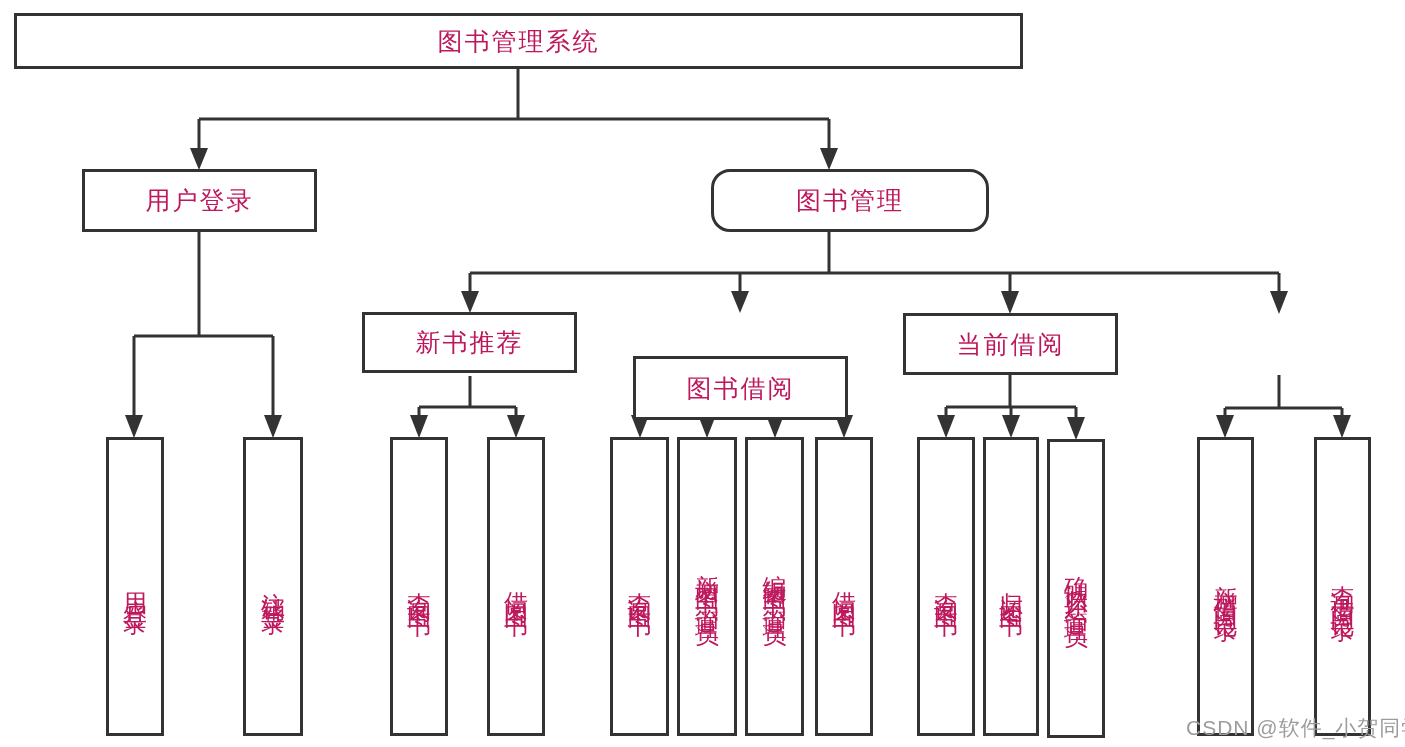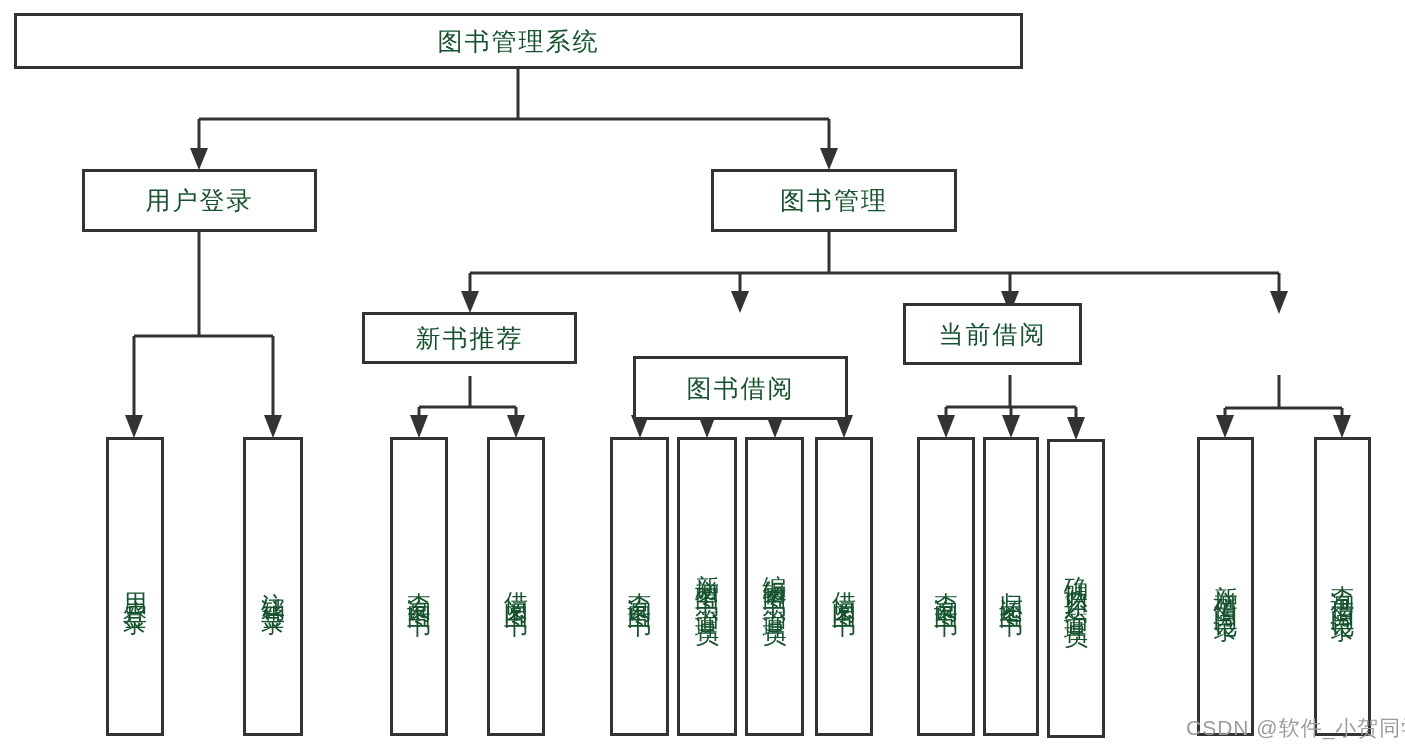--- a/index.html
+++ b/index.html
@@ -19,21 +19,21 @@
     position: absolute;
     left: 0;
     top: 0;
     z-index: 1;
   }
   .node {
     position: absolute;
     box-sizing: border-box;
     background: #ffffff;
     border: 3px solid #333333;
-    color: #14532d;
+    color: #be185d;
     display: flex;
     align-items: center;
     justify-content: center;
     z-index: 2;
   }
   .hnode {
     font-size: 25px;
     letter-spacing: 2px;
     white-space: nowrap;
   }
@@ -122,25 +122,25 @@
       <polygon points="1002,415 1020,415 1011,438"></polygon>
       <polygon points="1067,417 1085,417 1076,440"></polygon>
       <polygon points="1216,415 1234,415 1225,438"></polygon>
       <polygon points="1333,415 1351,415 1342,438"></polygon>
     </g>
   </svg>
 
   <div class="node hnode" style="left:14px; top:13px; width:1009px; height:56px;">图书管理系统</div>
 
   <div class="node hnode" style="left:82px; top:169px; width:235px; height:63px;">用户登录</div>
-  <div class="node hnode" style="left:711px; top:169px; width:246px; height:63px;">图书管理</div>
+  <div class="node hnode" style="left:711px; top:169px; width:278px; height:63px;border-radius:19px;">图书管理</div>
 
-  <div class="node hnode" style="left:362px; top:312px; width:215px; height:52px;">新书推荐</div>
+  <div class="node hnode" style="left:362px; top:312px; width:215px; height:61px;">新书推荐</div>
   <div class="node hnode" style="left:633px; top:312px; width:215px; height:64px;margin-top:44px;">图书借阅</div>
-  <div class="node hnode" style="left:903px; top:303px; width:179px; height:62px;">当前借阅</div>
+  <div class="node hnode" style="left:903px; top:313px; width:215px; height:62px;">当前借阅</div>
 
   <div class="node vnode" style="left:106px; top:437px; width:58px; height:299px;">用户登录</div>
   <div class="node vnode" style="left:243px; top:437px; width:60px; height:299px;">注销登录</div>
 
   <div class="node vnode" style="left:390px; top:437px; width:58px; height:299px;">查询图书</div>
   <div class="node vnode" style="left:487px; top:437px; width:58px; height:299px;">借阅图书</div>
 
   <div class="node vnode" style="left:610px; top:437px; width:59px; height:299px;">查询图书</div>
   <div class="node vnode" style="left:677px; top:437px; width:60px; height:299px;">新增图书（管理员）</div>
   <div class="node vnode" style="left:745px; top:437px; width:59px; height:299px;">编辑图书（管理员）</div>

